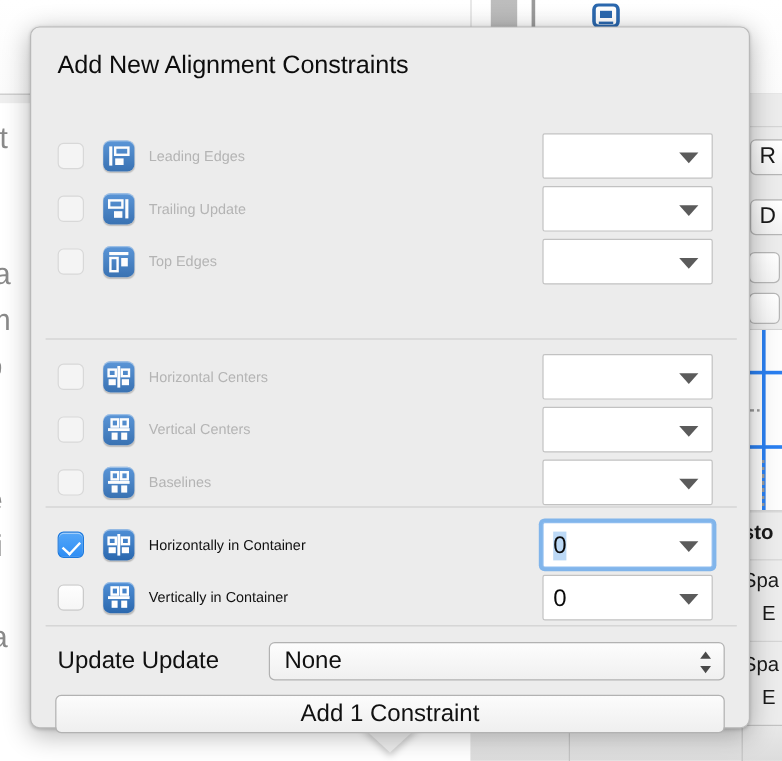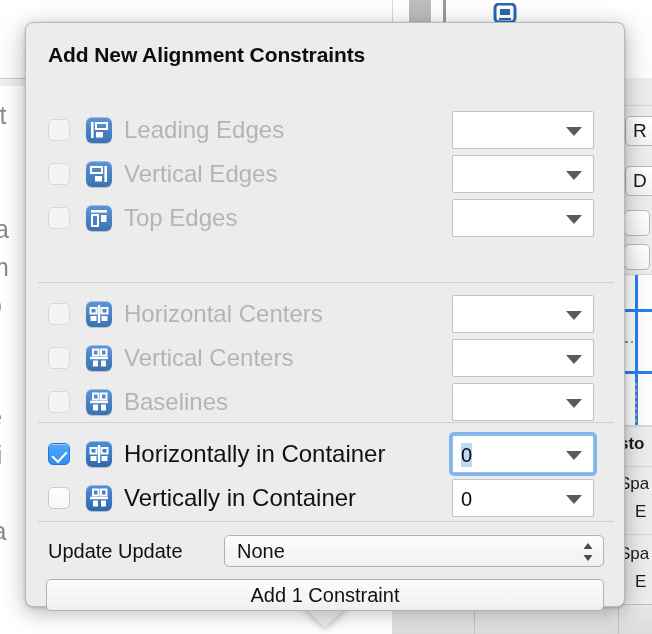--- a/index.html
+++ b/index.html
@@ -165,21 +165,21 @@
     border-left: 24px solid transparent;
     border-right: 24px solid transparent;
     border-top: 22px solid #ececec;
     filter: drop-shadow(0 3px 3px rgba(0,0,0,.22));
   }
 
   .pop-title {
     position: absolute;
     left: 22px; top: 20px;
     font-size: 21px;
-    font-weight: bold;
+    font-weight: normal;
     color: #0d0d0d;
     letter-spacing: -.1px;
   }
 
   .divider {
     position: absolute;
     left: 12px; width: 576px; height: 1px;
     background: #d0d0d0;
   }
 
@@ -225,21 +225,21 @@
     background: linear-gradient(#4f8fd6, #2b68ae);
     box-shadow: inset 0 1px 0 rgba(255,255,255,.40),
                 0 1px 1px rgba(0,0,0,.22);
   }
   .gicon.dim { opacity: .92; }
   .gicon svg { display: block; }
 
   .rlabel {
     position: absolute;
     left: 98px;
-    font-size: 24px;
+    font-size: 12px;
     color: #111;
     white-space: nowrap;
   }
   .rlabel.dim { color: #b4b4b4; }
 
   
   .combo {
     position: absolute;
     right: 32px;
     width: 142px; height: 38px;
@@ -405,21 +405,21 @@
 
   <div class="row" style="top:132px;">
     <span class="cb off dim"></span>
     <span class="gicon dim">
       <svg width="26" height="26" viewBox="0 0 26 26">
         <rect x="18.4" y="5" width="2.6" height="16" fill="#fff"></rect>
         <rect x="5" y="6" width="11" height="6" fill="none" stroke="#fff" stroke-width="2"></rect>
         <rect x="9" y="15" width="7" height="5.5" fill="#fff"></rect>
       </svg>
     </span>
-    <span class="rlabel dim">Vertical Edges</span>
+    <span class="rlabel dim">Trailing Update</span>
     <span class="combo">
       <span class="val"></span>
       <span class="arrow"></span>
     </span>
   </div>
 
   <div class="row" style="top:176px;">
     <span class="cb off dim"></span>
     <span class="gicon dim">
       <svg width="26" height="26" viewBox="0 0 26 26">

